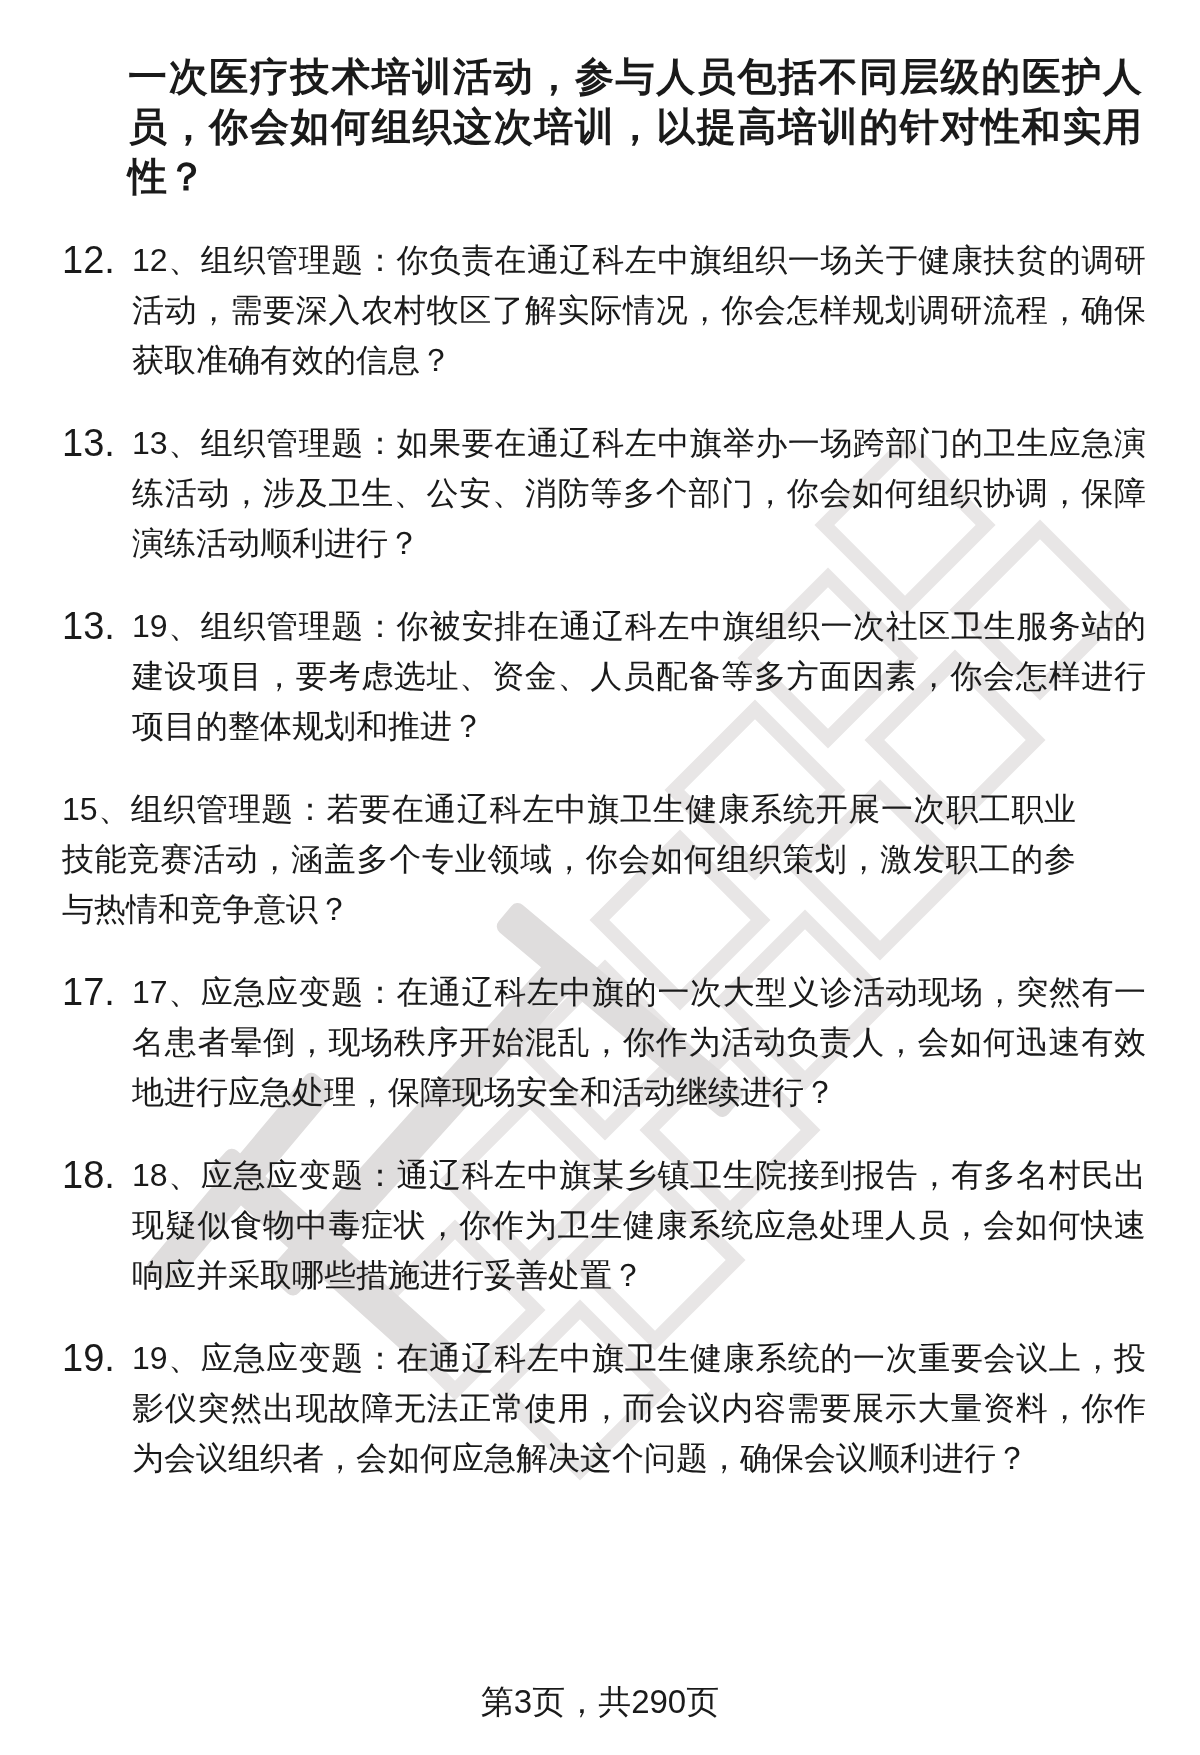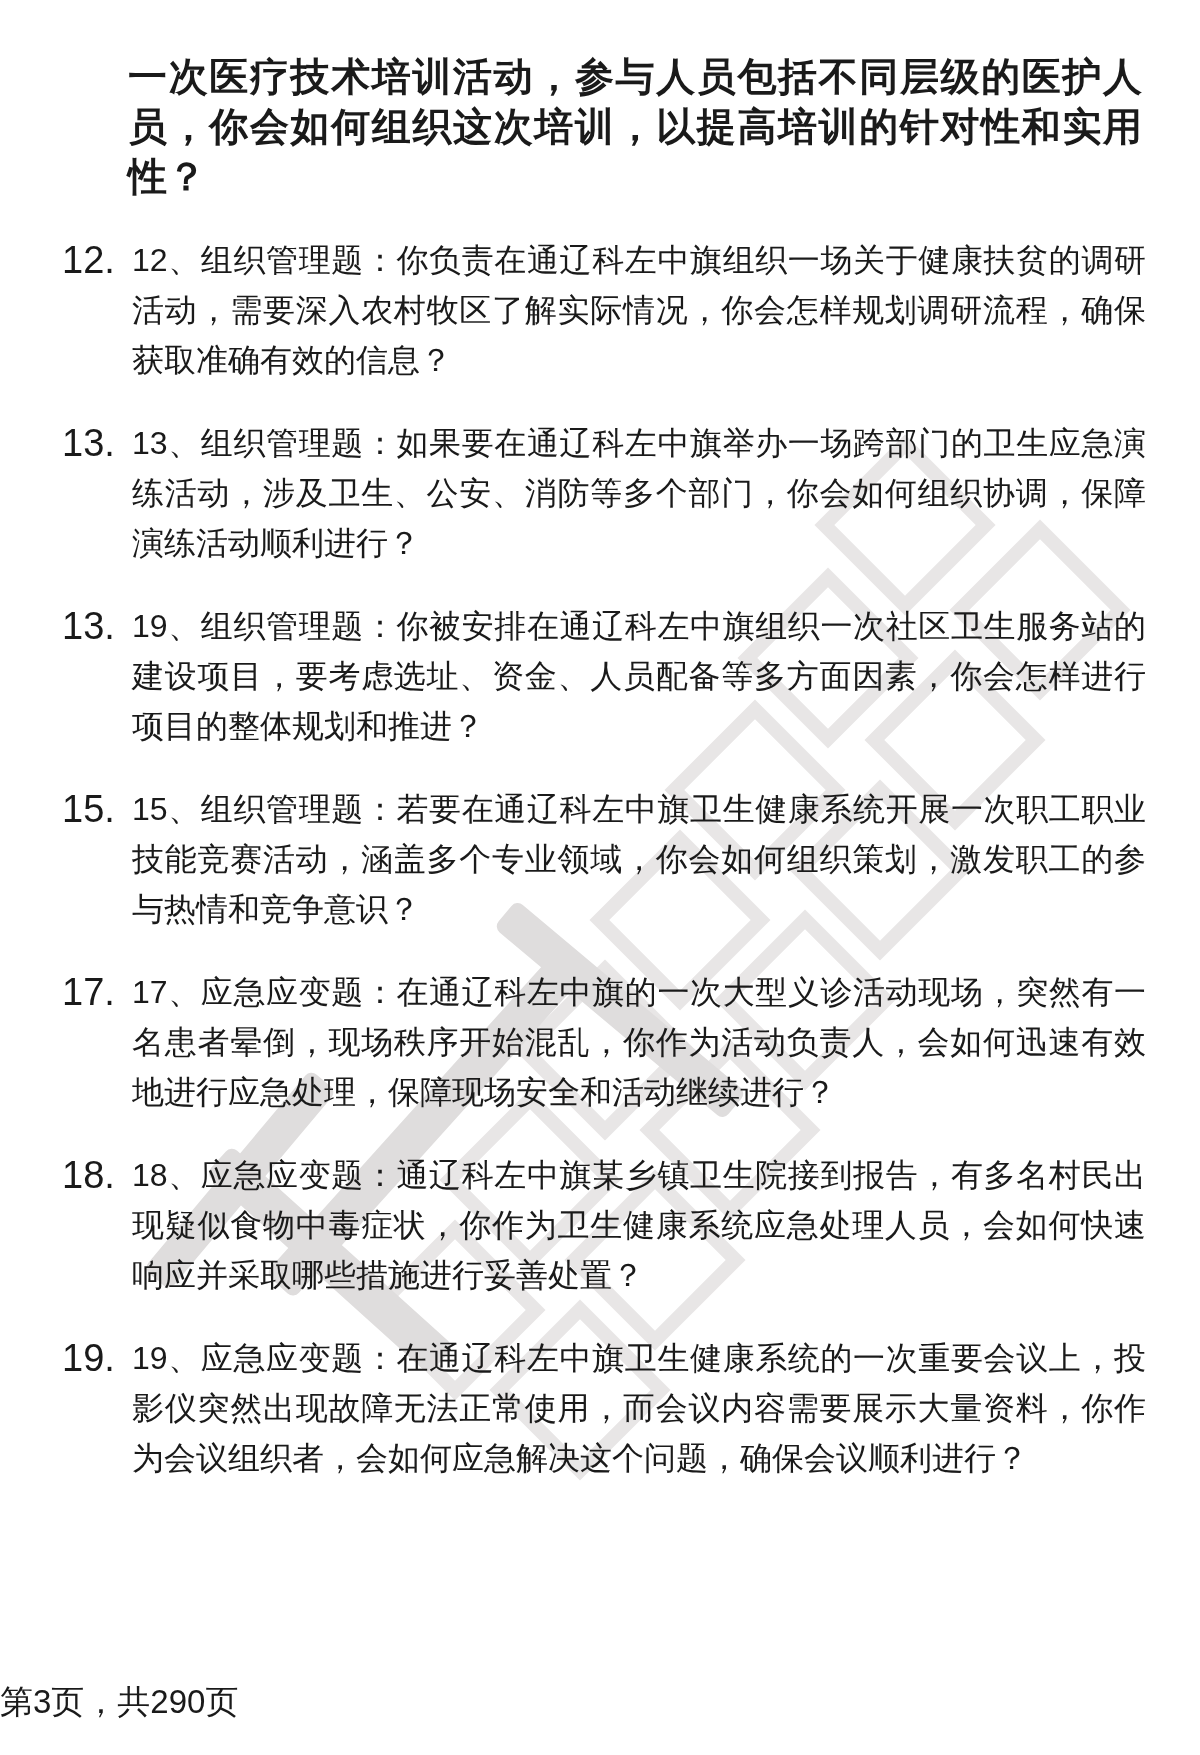--- a/index.html
+++ b/index.html
@@ -59,20 +59,21 @@
     width: 1014px;
     font-size: 32px;
     line-height: 50px;
     word-break: break-all;
     text-align: justify;
   }
   .footer {
     position: absolute;
     left: 0; right: 0;
     top: 1682px;
+    text-align: center;
     font-size: 33px;
     line-height: 40px;
   }
 </style>
 </head>
 <body>
 
 <div class="page">
 
   <svg class="watermark" viewBox="0 0 1200 1755" xmlns="http://www.w3.org/2000/svg" aria-hidden="true">
@@ -111,21 +112,20 @@
         </li>
         <li>
           <span class="num">13.</span>
           <span class="qtext">13、组织管理题：如果要在通辽科左中旗举办一场跨部门的卫生应急演练活动，涉及卫生、公安、消防等多个部门，你会如何组织协调，保障演练活动顺利进行？</span>
         </li>
         <li>
           <span class="num">13.</span>
           <span class="qtext">19、组织管理题：你被安排在通辽科左中旗组织一次社区卫生服务站的建设项目，要考虑选址、资金、人员配备等多方面因素，你会怎样进行项目的整体规划和推进？</span>
         </li>
         <li>
-          <span class="num">15.</span>
           <span class="qtext">15、组织管理题：若要在通辽科左中旗卫生健康系统开展一次职工职业技能竞赛活动，涵盖多个专业领域，你会如何组织策划，激发职工的参与热情和竞争意识？</span>
         </li>
         <li>
           <span class="num">17.</span>
           <span class="qtext">17、应急应变题：在通辽科左中旗的一次大型义诊活动现场，突然有一名患者晕倒，现场秩序开始混乱，你作为活动负责人，会如何迅速有效地进行应急处理，保障现场安全和活动继续进行？</span>
         </li>
         <li>
           <span class="num">18.</span>
           <span class="qtext">18、应急应变题：通辽科左中旗某乡镇卫生院接到报告，有多名村民出现疑似食物中毒症状，你作为卫生健康系统应急处理人员，会如何快速响应并采取哪些措施进行妥善处置？</span>
         </li>

